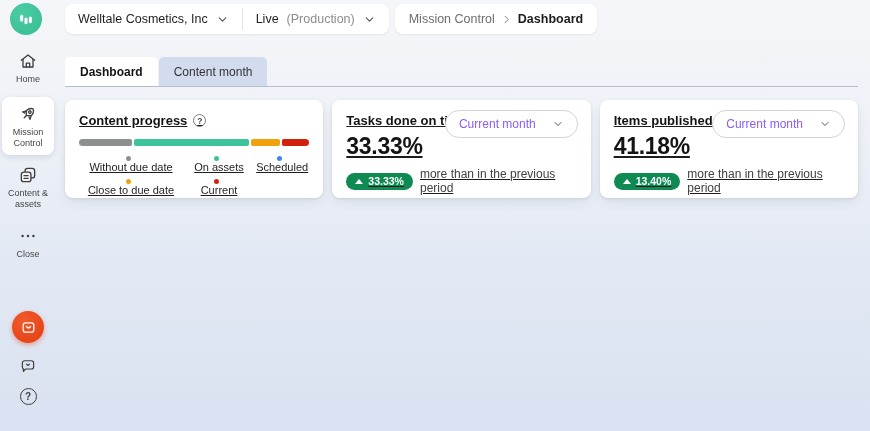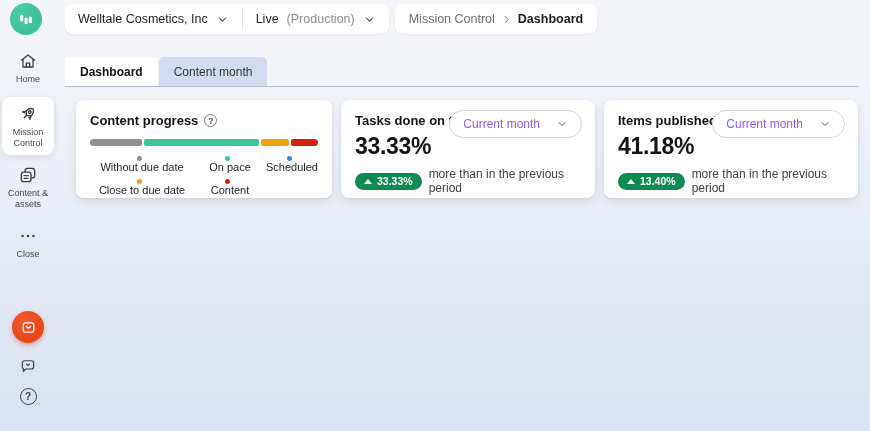--- a/index.html
+++ b/index.html
@@ -36,21 +36,21 @@
   .notif-btn { width:32px; height:32px; border-radius:50%; background:radial-gradient(circle at 38% 30%, #f15a2b, #e23d12); display:flex; align-items:center; justify-content:center; cursor:pointer; box-shadow:0 2px 5px rgba(226,61,18,.4); margin-bottom:14px; }
   .icon-btn { display:flex; align-items:center; justify-content:center; cursor:pointer; margin-bottom:13px; }
   .help-circle { width:17px; height:17px; border:1.4px solid #3f3f3f; border-radius:50%; font-size:10px; font-weight:700; color:#3f3f3f; display:flex; align-items:center; justify-content:center; }
 
   
   .main { position:absolute; left:56px; top:38px; right:0; bottom:0; }
   .tabs { display:flex; margin:19px 12px 0 9px; border-bottom:1px solid #b3bdcc; }
   .tab { height:29px; display:flex; align-items:center; padding:0 15px; font-size:12px; color:#333; background:#d2dcee; border-radius:5px 5px 0 0; margin-right:1px; cursor:pointer; }
   .tab.active { background:#fff; font-weight:700; color:#141414; }
 
-  .cards { display:flex; gap:9px; margin:13px 12px 0 20px; }
+  .cards { display:flex; gap:9px; margin:13px 12px 0 9px;text-decoration:underline; }
   .card { flex:1; height:98px; background:#fff; border-radius:8px; box-shadow:0 1px 3px rgba(16,33,60,.10), 0 5px 12px rgba(16,33,60,.06); padding:13px 14px; position:relative; }
   .card-title-row { display:flex; align-items:center; }
   .card-title { font-size:13px; font-weight:700; color:#141414; }
   .help-q { width:13px; height:13px; border:1.2px solid #7c7c7c; border-radius:50%; font-size:8.5px; font-weight:700; color:#4c4c4c; display:inline-flex; align-items:center; justify-content:center; margin-left:6px; cursor:pointer; flex:none; }
 
   .progress-bar { display:flex; gap:2px; height:7px; margin-top:11px; }
   .progress-bar .seg { border-radius:2px; }
   .progress-bar .seg:first-child { border-radius:4px 2px 2px 4px; }
   .progress-bar .seg:last-child { border-radius:2px 4px 4px 2px; }
 
@@ -181,33 +181,33 @@
             <div class="seg" style="flex-grow: 13; background: rgb(239, 162, 14);"></div>
             <div class="seg" style="flex-grow: 12; background: rgb(210, 32, 15);"></div>
           </div>
         <div class="legend">
             <div class="legend-item">
               <span class="dot" style="background: rgb(142, 143, 144);"></span>
               <span>Without due date</span>
             </div>
             <div class="legend-item">
               <span class="dot" style="background: rgb(60, 195, 156);"></span>
-              <span>On pace</span>
+              <span>On assets</span>
             </div>
             <div class="legend-item">
               <span class="dot" style="background: rgb(63, 130, 247);"></span>
               <span>Scheduled</span>
             </div>
             <div class="legend-item">
               <span class="dot" style="background: rgb(239, 162, 14);"></span>
               <span>Close to due date</span>
             </div>
             <div class="legend-item">
               <span class="dot" style="background: rgb(210, 32, 15);"></span>
-              <span>Content</span>
+              <span>Current</span>
             </div>
           </div>
       </div>
 
       <div class="card">
         <div class="card-title-row">
           <span class="card-title">Tasks done on time</span>
           <span class="help-q">?</span>
         </div>
         <div class="filter-pill">

